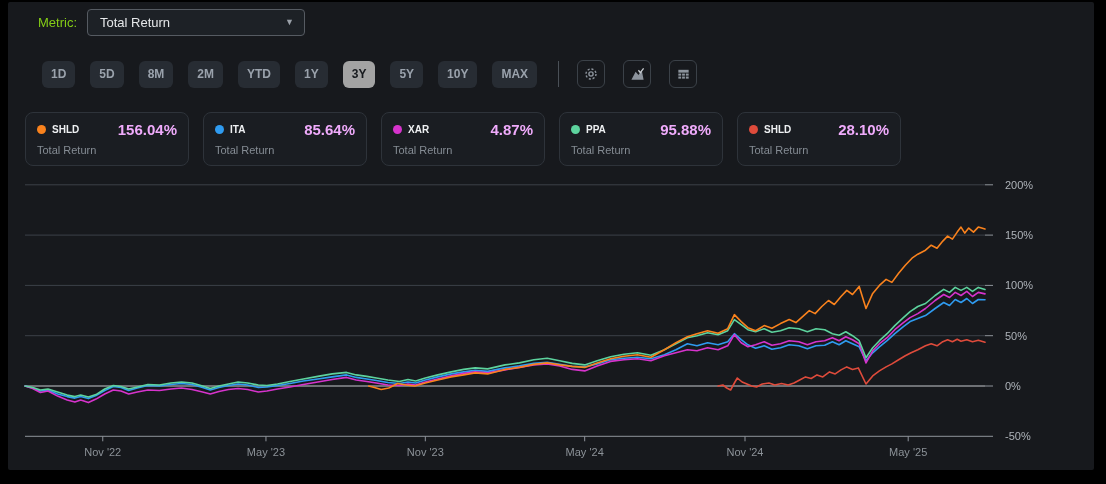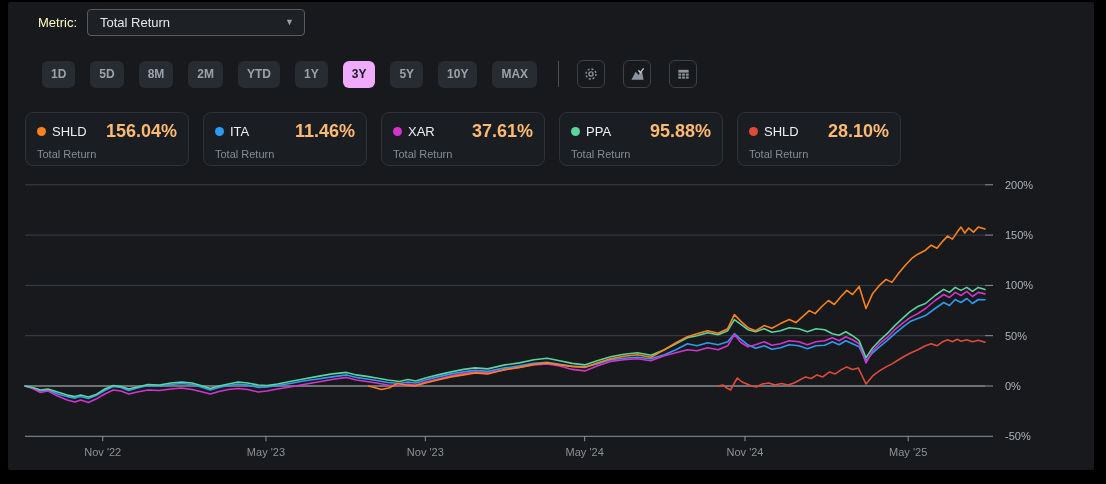--- a/index.html
+++ b/index.html
@@ -7,53 +7,53 @@
     width:1106px; height:484px; background:#000;
     font-family:"Liberation Sans", sans-serif;
     position:relative; overflow:hidden;
   }
   .panel {
     position:absolute; left:8px; top:2px; width:1086px; height:468px;
     background:#17191d; border-radius:2px;
   }
   
   .metric-row { position:absolute; top:6px; left:30px; display:flex; align-items:center; height:28px; }
-  .metric-label { color:#fef9c3; font-size:13px; margin-right:10px; }
+  .metric-label { color:#84cc16; font-size:13px; margin-right:10px; }
   .dropdown {
     width:218px; height:27px; box-sizing:border-box; background:#1d2126;
     border:1px solid #565b62; border-radius:4px; display:flex; align-items:center;
     padding:0 10px 0 12px; cursor:pointer;
   }
   .dropdown-value { color:#e6e8ea; font-size:13px; flex:1; }
   .caret { color:#9aa0a8; font-size:9px; }
   
   .ranges { position:absolute; top:58px; left:34px; display:flex; align-items:center; }
   .range-btns { display:flex; gap:15px; align-items:center; }
   .range-btn {
     height:27px; min-width:30px; padding:0 9px; background:#272c33; border:none;
     border-radius:6px; color:#9aa2ac; font-size:12px; font-weight:700;
     font-family:inherit; cursor:pointer;
   }
-  .range-btn.active { background:#f0abfc; color:#16191d; }
+  .range-btn.active { background:#a3a3a3; color:#16191d; }
   .tool-divider { width:1px; height:26px; background:#4a5057; margin:0 18px 0 21px; }
   .tool-btn {
     width:28px; height:28px; box-sizing:border-box; background:transparent;
     border:1px solid #3b4148; border-radius:6px; display:flex; align-items:center;
     justify-content:center; cursor:pointer; padding:0; margin-right:18px;
   }
   
   .legend { position:absolute; top:110px; left:17px; display:flex; gap:14px; }
   .card {
     width:164px; height:54px; box-sizing:border-box; background:#1a1d22;
     border:1px solid #2e333a; border-radius:8px; padding:8px 11px; cursor:pointer;
   }
   .card-top { display:flex; align-items:center; gap:6px; }
   .dot { width:9px; height:9px; border-radius:50%; flex:none; }
-  .sym { color:#eef0f2; font-size:13px; font-weight:400; }
-  .val { margin-left:auto; color:#fdba74; font-size:18px; font-weight:700; }
+  .sym { color:#eef0f2; font-size:10px; font-weight:700; }
+  .val { margin-left:auto; color:#f0abfc; font-size:15px; font-weight:700; }
   .card-metric { color:#858c94; font-size:11px; margin-top:6px; }
   
   svg.chart { position:absolute; left:0; top:170px; display:block; }
 </style>
 </head>
 <body>
 
 <div class="panel">
 
   <div class="metric-row">
@@ -113,29 +113,29 @@
           <span class="dot" style="background: rgb(249, 130, 29);"></span>
           <span class="sym">SHLD</span>
           <span class="val">156.04%</span>
         </div>
         <div class="card-metric">Total Return</div>
       </div>
       <div class="card">
         <div class="card-top">
           <span class="dot" style="background: rgb(47, 155, 240);"></span>
           <span class="sym">ITA</span>
-          <span class="val">11.46%</span>
+          <span class="val">85.64%</span>
         </div>
         <div class="card-metric">Total Return</div>
       </div>
       <div class="card">
         <div class="card-top">
           <span class="dot" style="background: rgb(214, 51, 204);"></span>
           <span class="sym">XAR</span>
-          <span class="val">37.61%</span>
+          <span class="val">4.87%</span>
         </div>
         <div class="card-metric">Total Return</div>
       </div>
       <div class="card">
         <div class="card-top">
           <span class="dot" style="background: rgb(93, 211, 158);"></span>
           <span class="sym">PPA</span>
           <span class="val">95.88%</span>
         </div>
         <div class="card-metric">Total Return</div>

